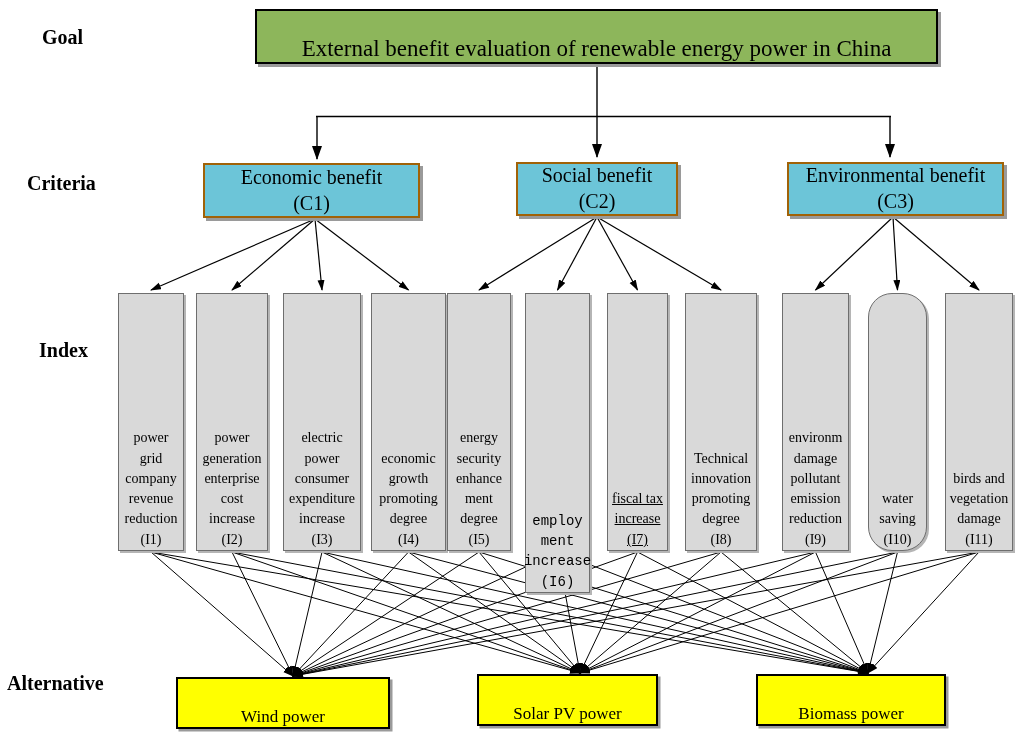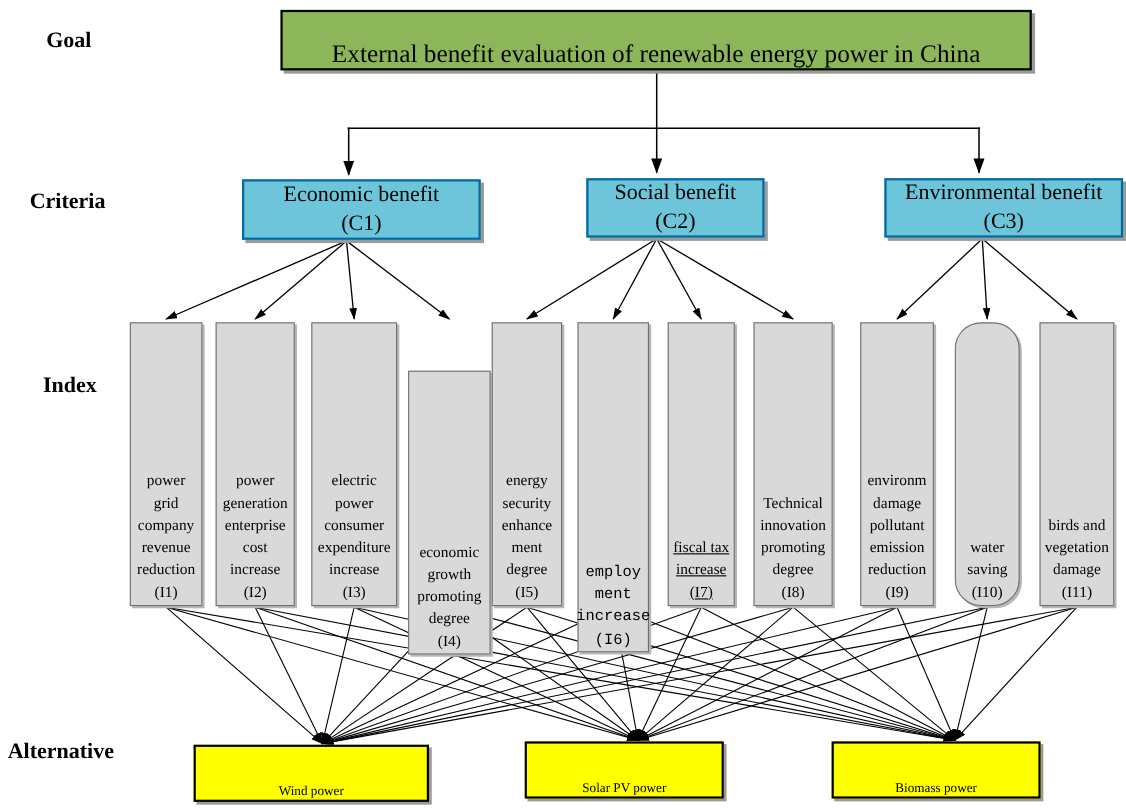--- a/index.html
+++ b/index.html
@@ -14,30 +14,29 @@
   .box{
     position:absolute;display:flex;align-items:flex-end;justify-content:center;
     text-align:center;box-sizing:border-box;
   }
   .box span{white-space:pre-line;}
   .goal{
     background:#8DB65B;border:2.5px solid #000;font-size:23px;
     box-shadow:3px 3px 0 #9a9a9a;
   }
   .crit{
-    background:#6CC5D8;border:2px solid #0369a1;font-size:20px;line-height:1.3;
+    background:#6CC5D8;border:2px solid #a16207;font-size:20px;line-height:1.3;
     box-shadow:3px 3px 0 #9a9a9a;
-    margin-left:17px;
   }
   .idx{
     background:#D9D9D9;border:1.5px solid #6e6e6e;font-size:14px;line-height:1.45;
     box-shadow:2px 2px 0 #b5b5b5;
   }
   .alt{
-    background:#FFFF00;border:2px solid #000;font-size:12px;
+    background:#FFFF00;border:2px solid #000;font-size:17px;
     box-shadow:2.5px 2.5px 0 #9a9a9a;
   }
 </style>
 </head>
 <body>
 
 <div class="stage">
 
   <div class="wire-layer" id="wire-layer"><svg width="1024" height="737" viewBox="0 0 1024 737" xmlns="http://www.w3.org/2000/svg">
         <defs>
@@ -138,21 +137,21 @@
 (I2)</span>
   </div>
   <div class="box idx" style="left:283px;top:293px;width:78px;height:258px;">
     <span>electric
 power
 consumer
 expenditure
 increase
 (I3)</span>
   </div>
-  <div class="box idx" style="left:371px;top:293px;width:75px;height:258px;margin-top:44px;">
+  <div class="box idx" style="left:371px;top:293px;width:75px;height:258px;">
     <span>economic
 growth
 promoting
 degree
 (I4)</span>
   </div>
   <div class="box idx" style="left:447px;top:293px;width:64px;height:258px;">
     <span>energy
 security
 enhance

